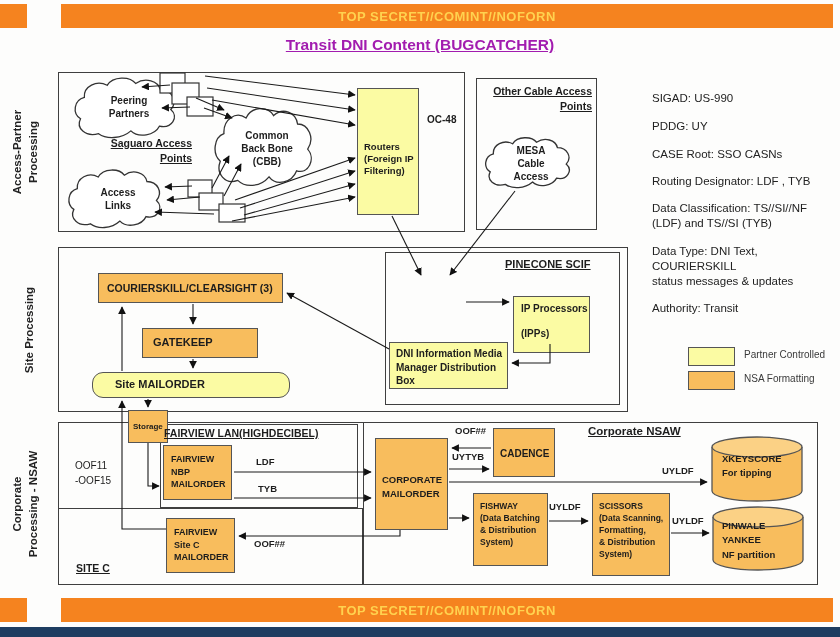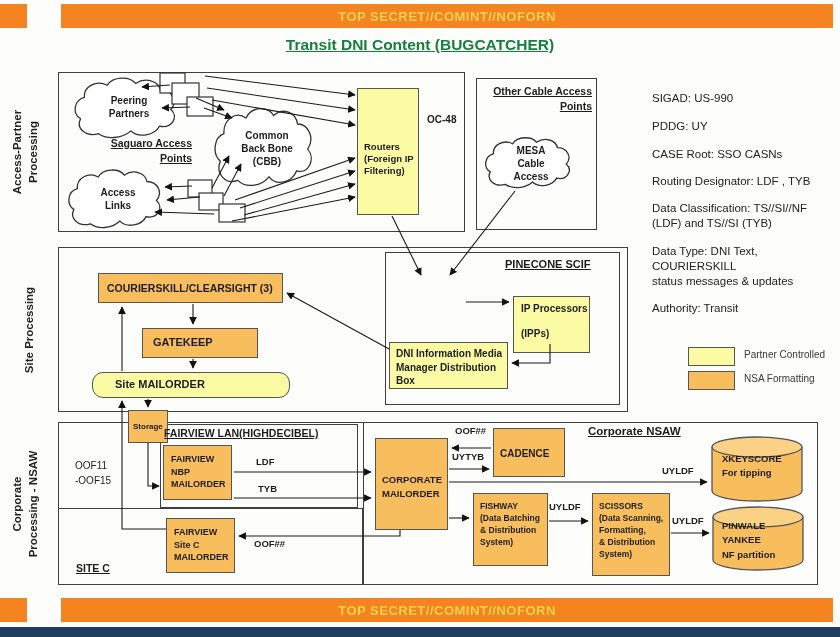--- a/index.html
+++ b/index.html
@@ -1,21 +1,21 @@
 <!DOCTYPE html>
 <html><head>
 <meta charset="utf-8">
 <style>
   html,body{margin:0;padding:0;}
   .stage{position:relative;width:840px;height:637px;background:#FDFDFC;font-family:"Liberation Sans",sans-serif;overflow:hidden;}
   .banner{position:absolute;background:#F5831F;height:24px;display:flex;align-items:center;justify-content:center;
           color:#FFD24F;font-weight:bold;font-size:13px;letter-spacing:.5px;}
   .chip{position:absolute;width:27px;height:24px;background:#F5831F;}
   .title{position:absolute;left:235px;top:36px;width:370px;text-align:center;font-size:15.5px;font-weight:bold;
-         color:#15803d;text-decoration:underline;}
+         color:#a21caf;text-decoration:underline;}
   .sectionbox{position:absolute;border:1.4px solid #3F3F3F;box-sizing:border-box;background:transparent;}
   .box{position:absolute;border:1.3px solid #555;box-sizing:border-box;font-weight:bold;color:#1d1d1d;line-height:1.25;}
   .partner{background:#FBFBA3;}
   .nsa{background:#F8BD5D;}
   .pre{white-space:pre-line;}
   .lbl{position:absolute;font-weight:bold;color:#1d1d1d;}
   .u{text-decoration:underline;}
   .edge{position:absolute;font-weight:bold;font-size:9.5px;color:#1d1d1d;}
   .cloud-label{position:absolute;transform:translate(-50%,-50%);text-align:center;font-weight:bold;font-size:10px;
                color:#1d1d1d;white-space:pre-line;line-height:1.3;}
@@ -100,21 +100,21 @@
   <div class="box partner" style="left:92px;top:372px;width:198px;height:26px;font-size:11px;padding:5px 0 0 22px;border-radius:11px;">Site MAILORDER</div>
   <div class="box nsa" style="left:128px;top:410px;width:40px;height:33px;font-size:8px;padding:11px 0 12px 4px;">Storage</div>
   <div class="box nsa pre" style="left:163px;top:445px;width:69px;height:55px;font-size:9px;padding:7px 0 0 7px;line-height:1.4;">FAIRVIEW
 NBP
 MAILORDER</div>
   <div class="box nsa pre" style="left:166px;top:518px;width:69px;height:55px;font-size:9px;padding:7px 0 0 7px;line-height:1.4;">FAIRVIEW
 Site C
 MAILORDER</div>
   <div class="box nsa pre" style="left:375px;top:438px;width:73px;height:92px;font-size:9.5px;padding:34px 0 0 6px;line-height:1.5;">CORPORATE
 MAILORDER</div>
-  <div class="box nsa" style="left:493px;top:428px;width:72px;height:49px;font-size:10px;padding:19px 0 0 6px;">CADENCE</div>
+  <div class="box nsa" style="left:493px;top:428px;width:62px;height:49px;font-size:10px;padding:19px 0 0 6px;">CADENCE</div>
   <div class="box nsa pre" style="left:473px;top:493px;width:75px;height:73px;font-size:8.5px;padding:7px 0 0 6px;line-height:1.4;">FISHWAY
 (Data Batching
 &amp; Distribution
 System)</div>
   <div class="box nsa pre" style="left:592px;top:493px;width:78px;height:83px;font-size:8.5px;padding:7px 0 0 6px;line-height:1.4;">SCISSORS
 (Data Scanning,
 Formatting,
 &amp; Distribution
 System)</div>
 

